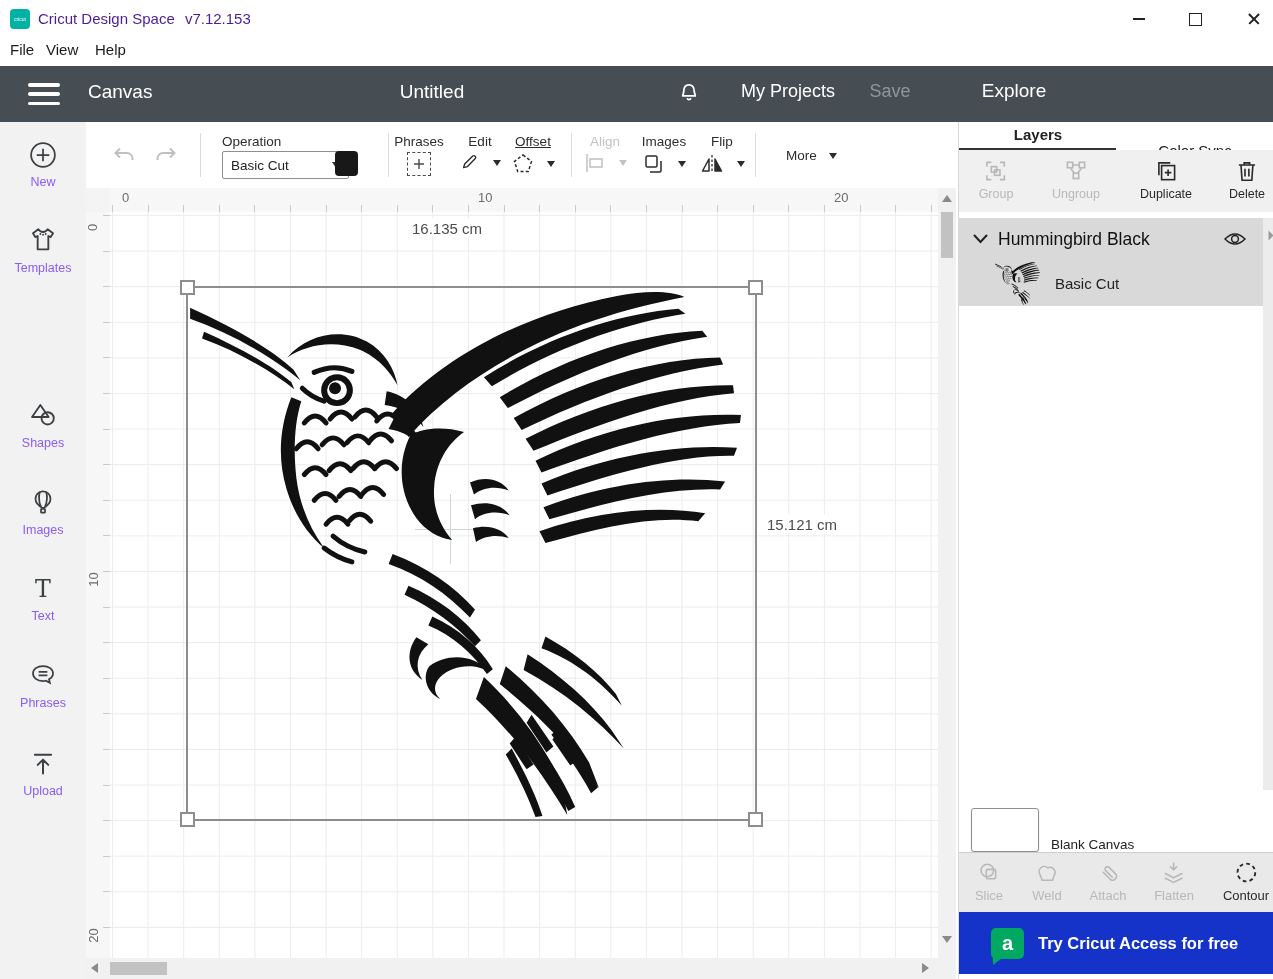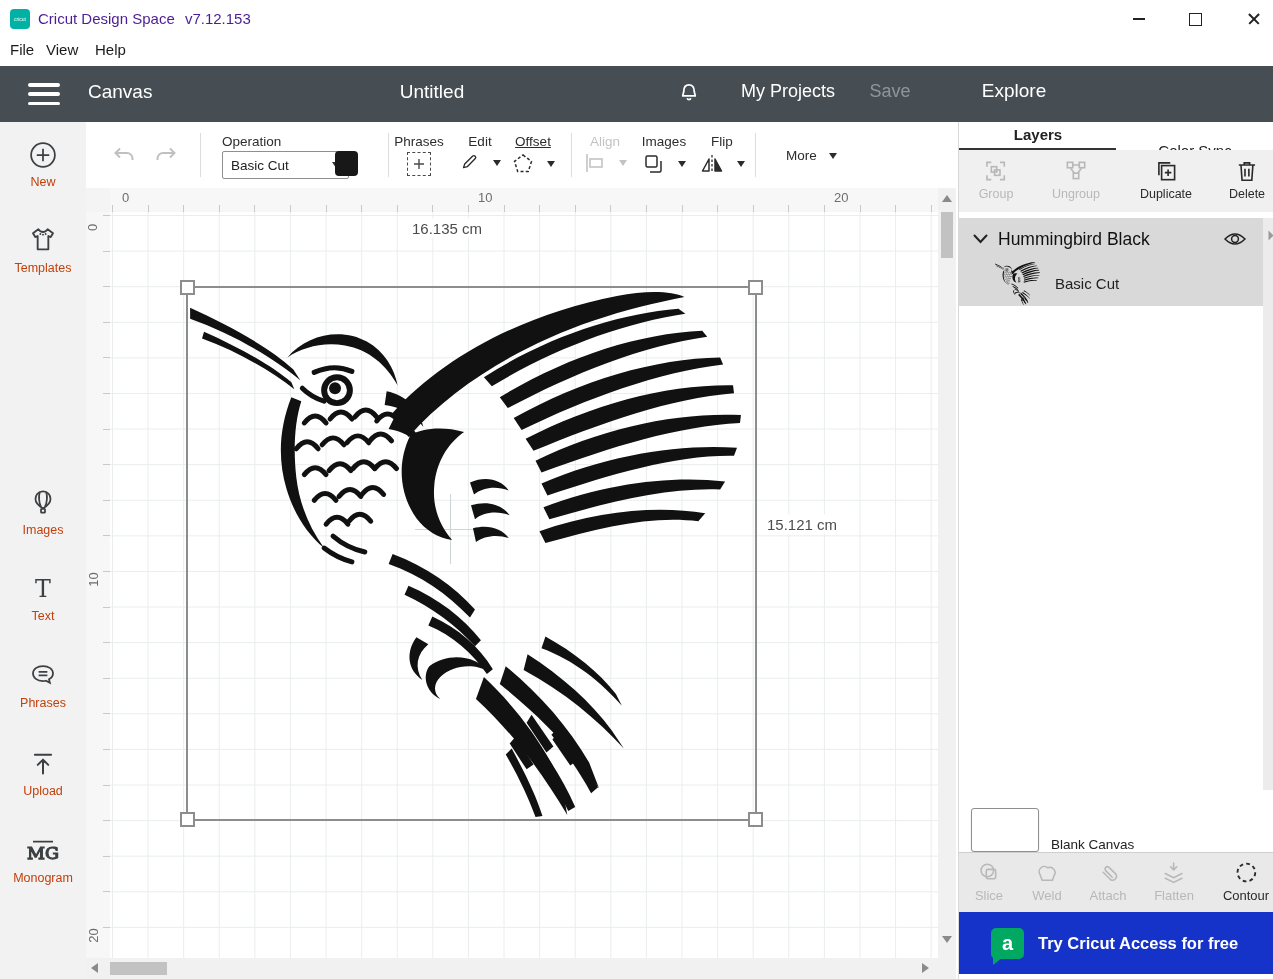--- a/index.html
+++ b/index.html
@@ -32,21 +32,21 @@
   .hdr-save{color:#8e969b;}
   .hdr-divider{left:938px;top:78px;width:2px;height:26px;background:#fff;opacity:.9;position:absolute;}
   .makeit{left:1105px;top:76px;width:166px;height:37px;border-radius:19px;background:#00a47c;
           display:flex;align-items:center;justify-content:center;color:#fff;font-size:15px;font-weight:bold;}
 
   
   .sidebar{left:0;top:122px;width:86px;height:857px;background:#f2f2f2;border-right:1px solid #e0e0e0;}
   .side-item{position:absolute;left:0;width:86px;height:72px;display:flex;flex-direction:column;
              align-items:center;color:#3c4043;}
   .side-item svg{stroke:#3c4043;}
-  .side-label{font-size:12.5px;margin-top:5px;color:#c2410c;}
+  .side-label{font-size:12.5px;margin-top:5px;color:#8b5cf6;}
 
   
   .toolbar{left:86px;top:122px;width:872px;height:66px;background:#fff;border-bottom:1px solid #d8d8d8;}
   .tb-divider{position:absolute;top:11px;width:1px;height:44px;background:#dcdcdc;}
   .tb-label{position:absolute;top:12px;font-size:13.5px;color:#2d2d2d;transform:translateX(-50%);}
   .tb-label.dis{color:#c3c3c3;}
   .tb-ico{position:absolute;top:30px;transform:translateX(-50%);display:flex;align-items:center;gap:12px;color:#2b2b2b;}
   .tb-ico.dis{color:#c3c3c3;}
   .caret{width:0;height:0;border-left:4.5px solid transparent;border-right:4.5px solid transparent;border-top:6px solid currentColor;}
   .op-select{position:absolute;left:136px;top:29px;width:109px;height:26px;border:1px solid #8f8f8f;border-radius:2px;
@@ -244,20 +244,27 @@
       </svg>
       <span class="side-label">New</span>
     </div>
     <div class="side-item" style="top:102px;">
       <svg width="32" height="32" viewBox="0 0 24 24" fill="none" stroke-width="1.4" stroke-linejoin="round">
         <path d="M8.5 4 L4.5 7 L6.2 9.8 L8 9 V19 H16 V9 L17.8 9.8 L19.5 7 L15.5 4 C14.6 5.4 13.4 6 12 6 C10.6 6 9.4 5.4 8.5 4 Z"></path>
         <path d="M10 7.5 h.01 M12 8 h.01 M14 7.5 h.01" stroke-linecap="round" stroke-dasharray="0.1 2"></path>
       </svg>
       <span class="side-label">Templates</span>
     </div>
+    <div class="side-item" style="top:277px;">
+      <svg width="32" height="32" viewBox="0 0 24 24" fill="none" stroke-width="1.4" stroke-linejoin="round">
+        <path d="M10 4.5 L16.2 13.5 H3.8 Z"></path>
+          <circle cx="15.5" cy="14.5" r="4.6"></circle>
+      </svg>
+      <span class="side-label">Shapes</span>
+    </div>
     <div class="side-item" style="top:364px;">
       <svg width="30" height="32" viewBox="0 0 24 24" fill="none" stroke-width="1.4">
         <path d="M12 3.5 C8 3.5 6 6.6 6 9.6 C6 12.8 9 15.4 12 17 C15 15.4 18 12.8 18 9.6 C18 6.6 16 3.5 12 3.5 Z"></path>
         <path d="M9.5 4.2 C8.5 6 8.5 13 10.5 16 M14.5 4.2 C15.5 6 15.5 13 13.5 16"></path>
         <rect x="10.4" y="17.5" width="3.2" height="3" rx=".5"></rect>
       </svg>
       <span class="side-label">Images</span>
     </div>
     <div class="side-item" style="top:452px;">
       <svg width="30" height="30" viewBox="0 0 24 24">
@@ -270,27 +277,20 @@
         <path d="M12 4 c-4.7 0-8 2.6-8 6 c0 3.4 3.3 6 8 6 c.8 0 1.6-.1 2.3-.2 L17.5 17.5 L16.8 14.6 C18.8 13.5 20 11.9 20 10 C20 6.6 16.7 4 12 4 Z"></path>
         <path d="M8.5 8.6 h7 M8.5 11.4 h7"></path>
       </svg>
       <span class="side-label">Phrases</span>
     </div>
     <div class="side-item" style="top:627px;">
       <svg width="30" height="30" viewBox="0 0 24 24" fill="none" stroke-width="1.6" stroke-linecap="round">
         <path d="M5.5 4.5 H18.5 M12 8.5 V19.5 M12 8.5 L7.8 12.7 M12 8.5 L16.2 12.7"></path>
       </svg>
       <span class="side-label">Upload</span>
-    </div>
-    <div class="side-item" style="top:714px;">
-      <svg width="34" height="30" viewBox="0 0 24 24">
-        <path d="M4 4.5 H20" fill="none" stroke="#3c4043" stroke-width="1.4"></path>
-        <text x="12" y="18.5" text-anchor="middle" font-family="DejaVu Serif, serif" font-size="14" fill="#3c4043">MG</text>
-      </svg>
-      <span class="side-label">Monogram</span>
     </div>
   </div>
 
   <div class="abs toolbar">
     <svg class="abs" style="left:24px;top:22px;" width="26" height="22" viewBox="0 0 26 22">
       <path d="M6 9 h11 a5.5 5.5 0 0 1 5.5 5.5 V16" fill="none" stroke="#c0c0c0" stroke-width="2"></path>
       <path d="M10 4.5 L5.5 9 L10 13.5" fill="none" stroke="#c0c0c0" stroke-width="2"></path>
     </svg>
     <svg class="abs" style="left:68px;top:22px;" width="26" height="22" viewBox="0 0 26 22">
       <path d="M20 9 H9 a5.5 5.5 0 0 0-5.5 5.5 V16" fill="none" stroke="#c0c0c0" stroke-width="2"></path>

